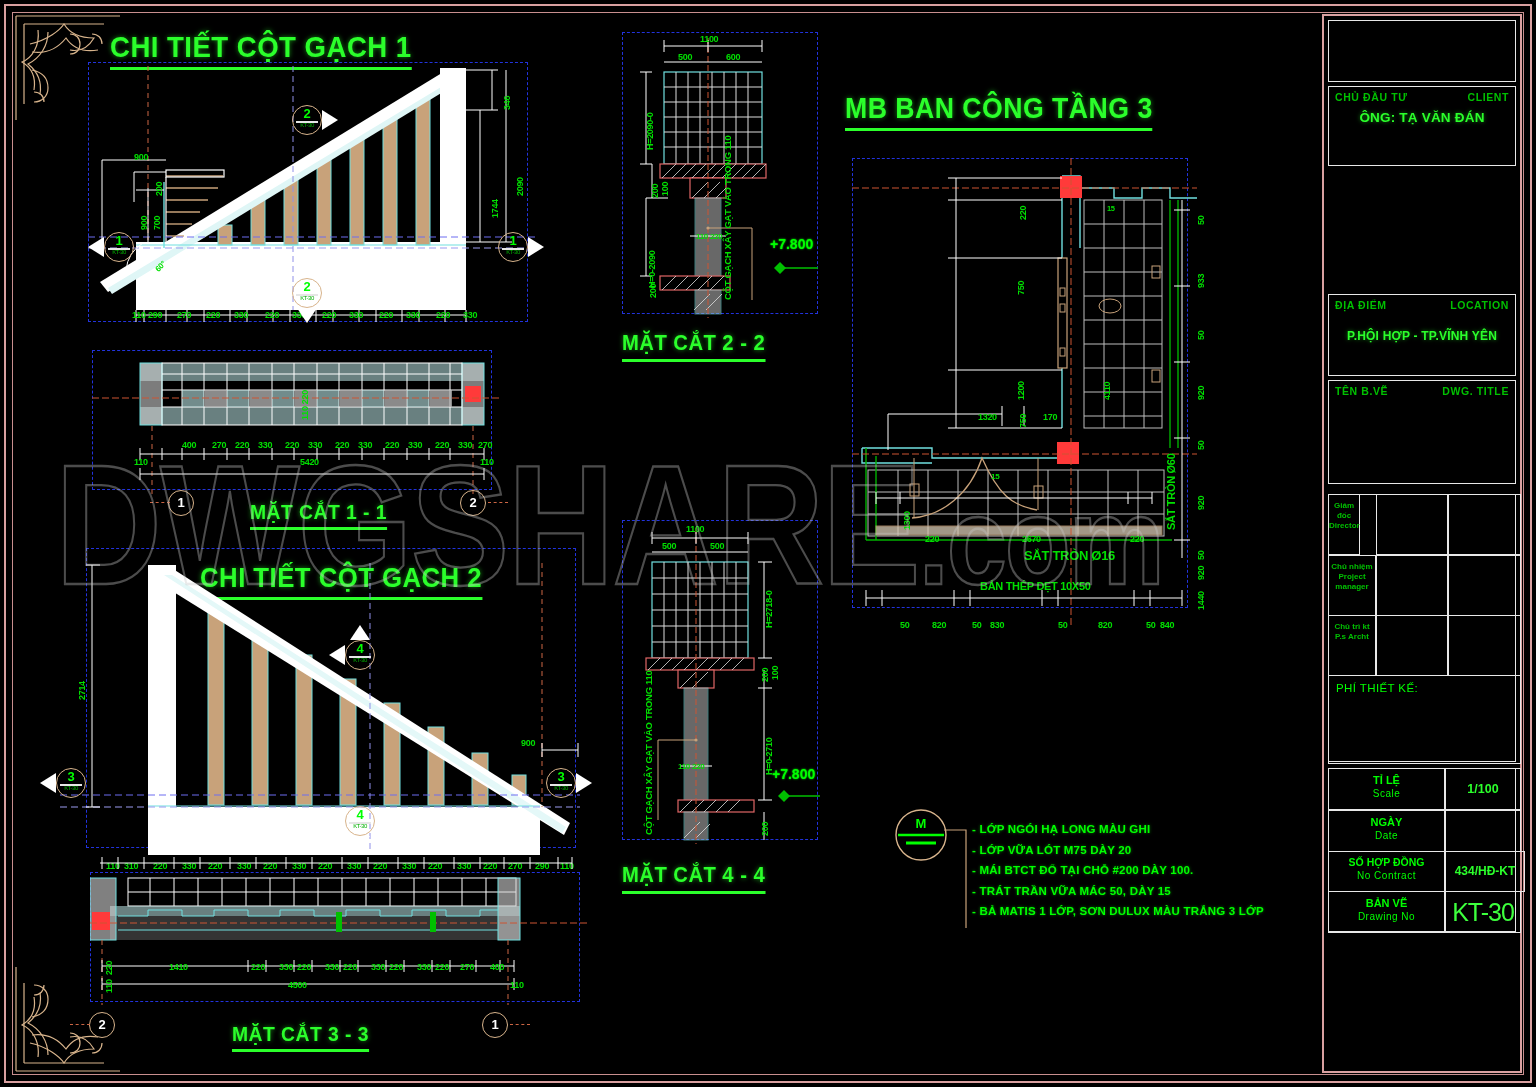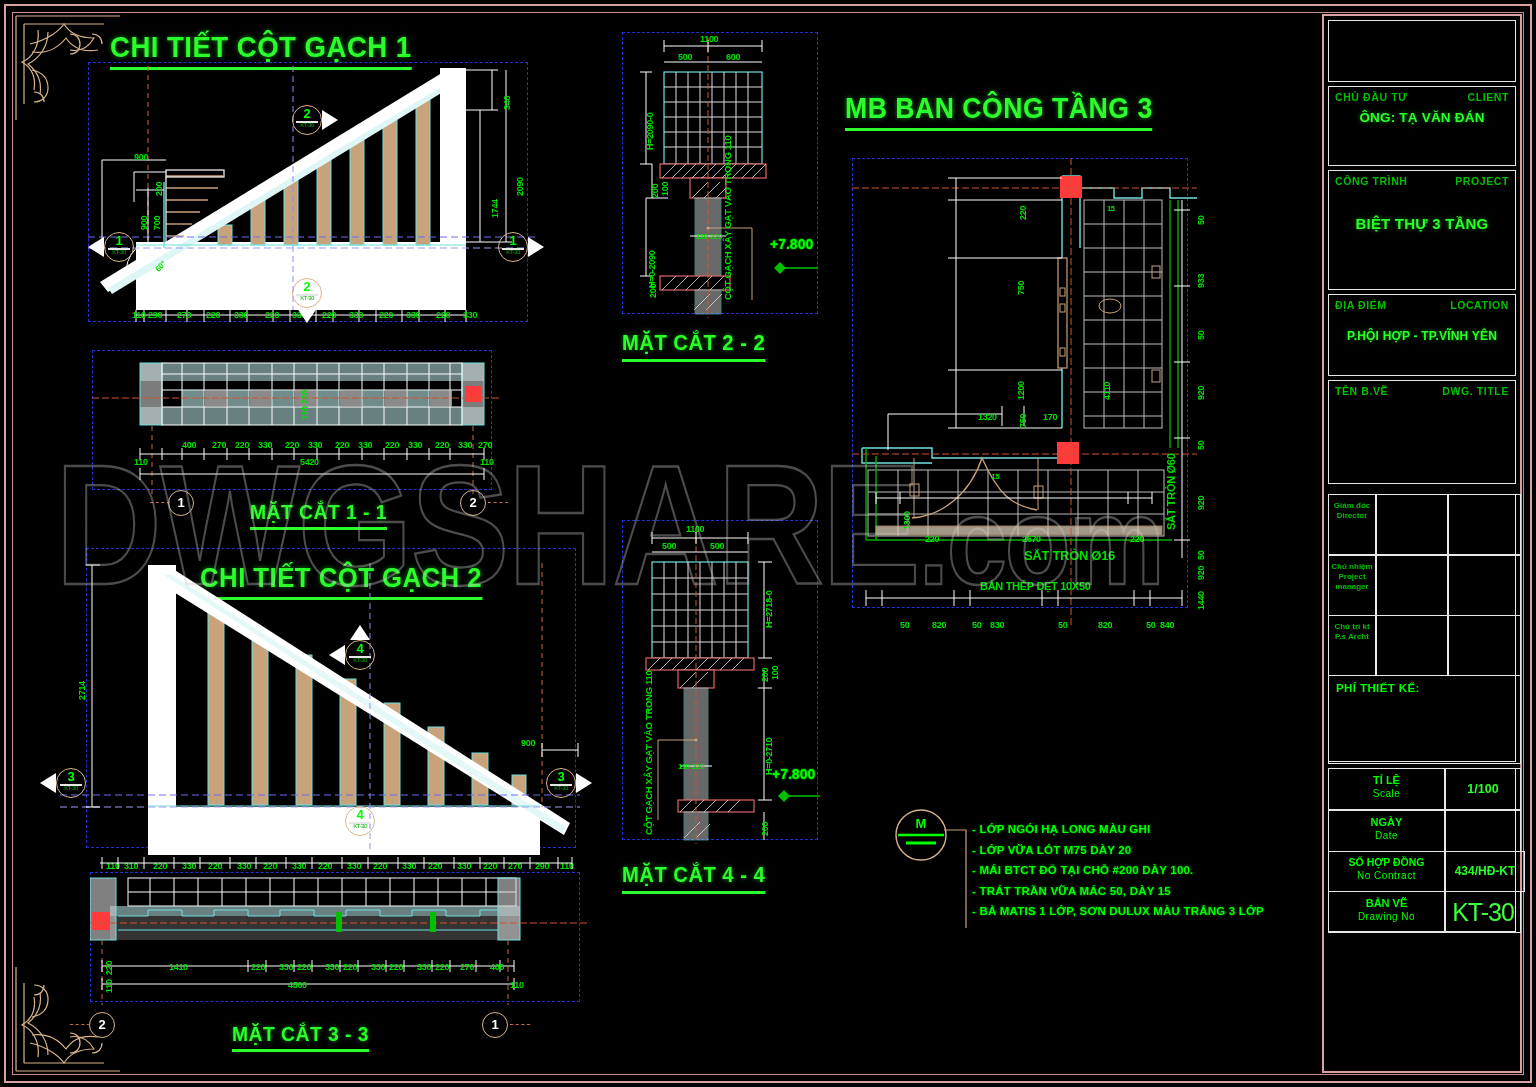--- a/index.html
+++ b/index.html
@@ -1011,46 +1011,39 @@
     <div class="tb-box" style="top:4px; height:62px;"></div>
 
     <div class="tb-box" style="top:70px; height:80px;">
       <div class="tb-hdr">
         <span>CHỦ ĐẦU TƯ</span>
         <span>CLIENT</span>
       </div>
       <div class="tb-val">ÔNG: TẠ VĂN ĐÁN</div>
     </div>
 
-    <div class="tb-box" style="top:154px; height:120px;">
-      <div class="tb-hdr">
-        <span>CÔNG TRÌNH</span>
-        <span>PROJECT</span>
-      </div>
-      <div class="tb-val" style="padding-top:28px; font-size:15px;">BIỆT THỰ 3 TẦNG</div>
-    </div>
 
     <div class="tb-box" style="top:278px; height:82px;">
       <div class="tb-hdr">
         <span>ĐỊA ĐIỂM</span>
         <span>LOCATION</span>
       </div>
       <div class="tb-val" style="padding-top:18px; font-size:12px;">P.HỘI HỢP - TP.VĨNH YÊN</div>
     </div>
 
     <div class="tb-box" style="top:364px; height:104px;">
       <div class="tb-hdr">
         <span>TÊN B.VẼ</span>
         <span>DWG. TITLE</span>
       </div>
     </div>
 
     <div class="tb-box" style="top:478px; height:268px;">
 
-      <div class="tb-cell" style="left:-1px; top:-1px; width:48px; height:61px;">
+      <div class="tb-cell" style="left:-1px; top:-1px; width:32px; height:61px;">
         <div class="tb-sm">
           <div>Giám đốc</div>
           <div>Director</div>
         </div>
       </div>
       <div class="tb-cell" style="left:47px; top:-1px; width:72px; height:61px;"></div>
       <div class="tb-cell" style="left:119px; top:-1px; width:73px; height:61px;"></div>
 
       <div class="tb-cell" style="left:-1px; top:60px; width:48px; height:61px;">
         <div class="tb-sm">
@@ -1064,21 +1057,21 @@
       <div class="tb-cell" style="left:-1px; top:120px; width:48px; height:61px;">
         <div class="tb-sm">
           <div>Chủ trì kt</div>
           <div>P.s Archt</div>
         </div>
       </div>
       <div class="tb-cell" style="left:47px; top:120px; width:72px; height:61px;"></div>
       <div class="tb-cell" style="left:119px; top:120px; width:73px; height:61px;"></div>
 
       <div class="tb-cell" style="left:-1px; top:180px; width:193px; height:89px;">
-        <div style="color:#00ff00; font-size:11.5px; font-weight:700; padding:6px 0 0 7px; letter-spacing:.4px;">PHÍ THIẾT KẾ:</div>
+        <div style="color:#00ff00; font-size:11.5px; font-weight:400; padding:6px 0 0 7px; letter-spacing:.4px;">PHÍ THIẾT KẾ:</div>
       </div>
     </div>
 
     <div class="tb-box" style="top:752px; height:164px; border:1.5px solid #e8e8e8;">
 
       <div class="tb-cell" style="left:-1px; top:-1px; width:117px; height:42px;">
         <div class="tb-lbl2" style="padding-top:5px;">
           <div>TỈ LỆ</div>
           <div class="en">Scale</div>
         </div>

